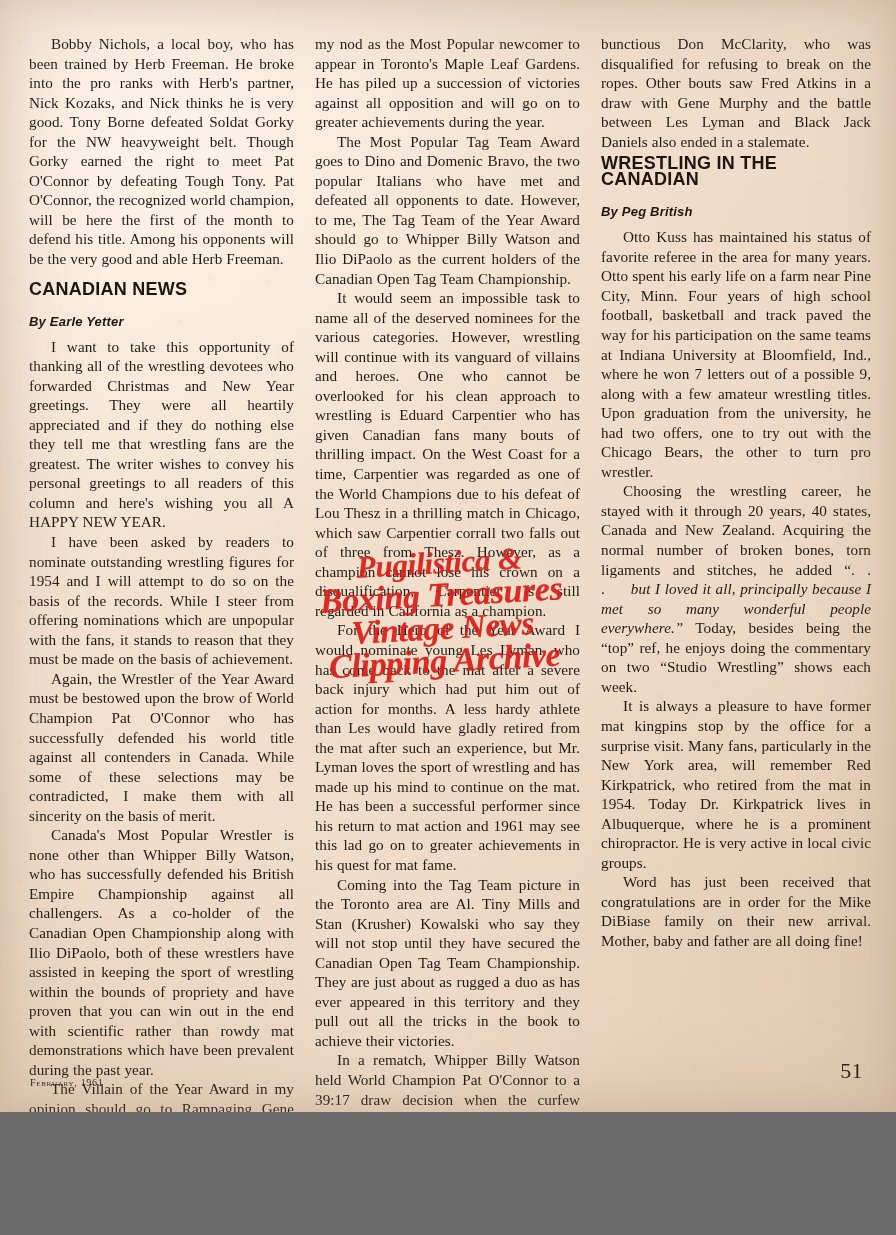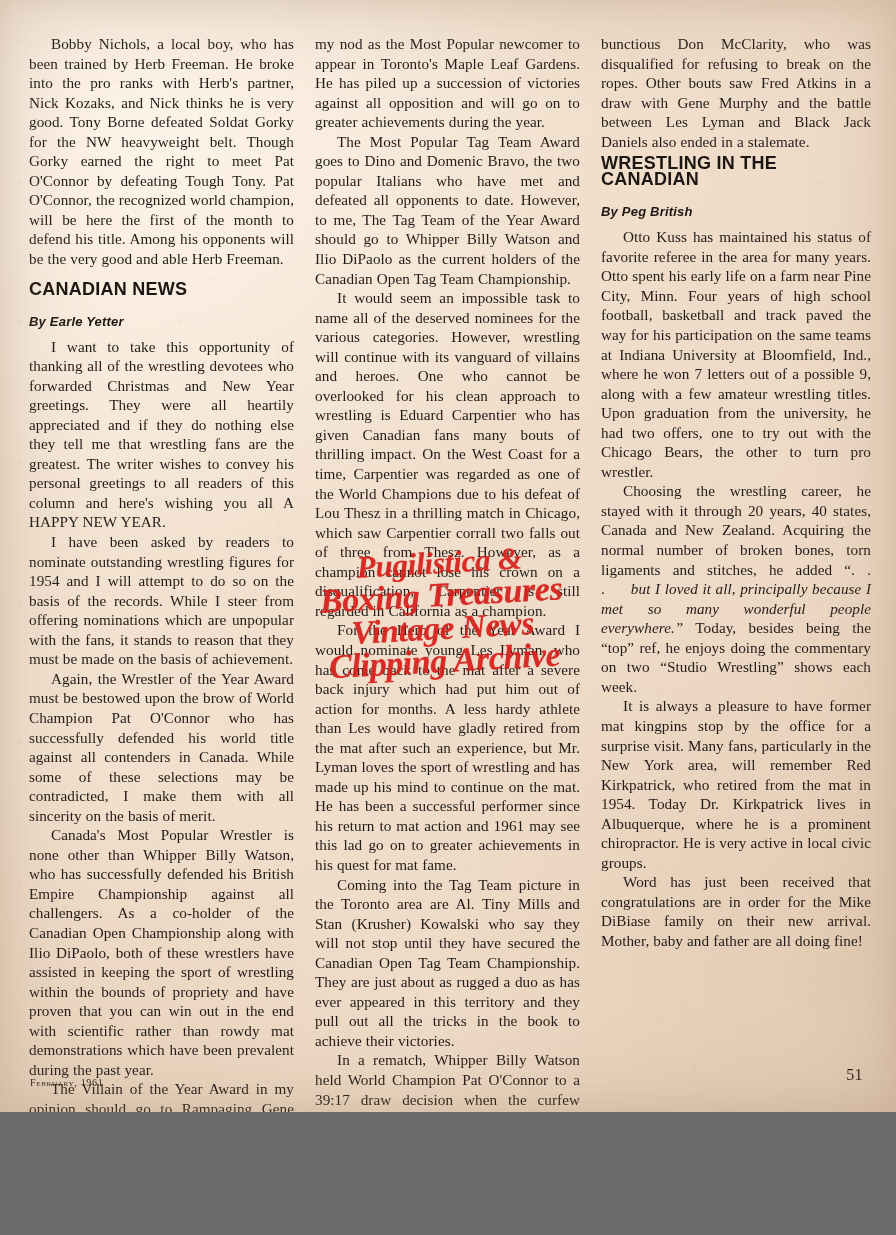--- a/index.html
+++ b/index.html
@@ -105,21 +105,21 @@
     letter-spacing: 0.7px;
     font-variant: small-caps;
     text-transform: lowercase;
     color: #241e19;
   }
   #footer-left::first-letter { text-transform: uppercase; }
   #page-number {
     position: absolute;
     right: 33px;
     bottom: 28px;
-    font-size: 16px;
+    font-size: 22px;
     letter-spacing: 0.4px;
     color: #241e19;
   }
 
   
   #watermark {
     position: absolute;
     left: 297px;
     top: 548px;
     width: 290px;

